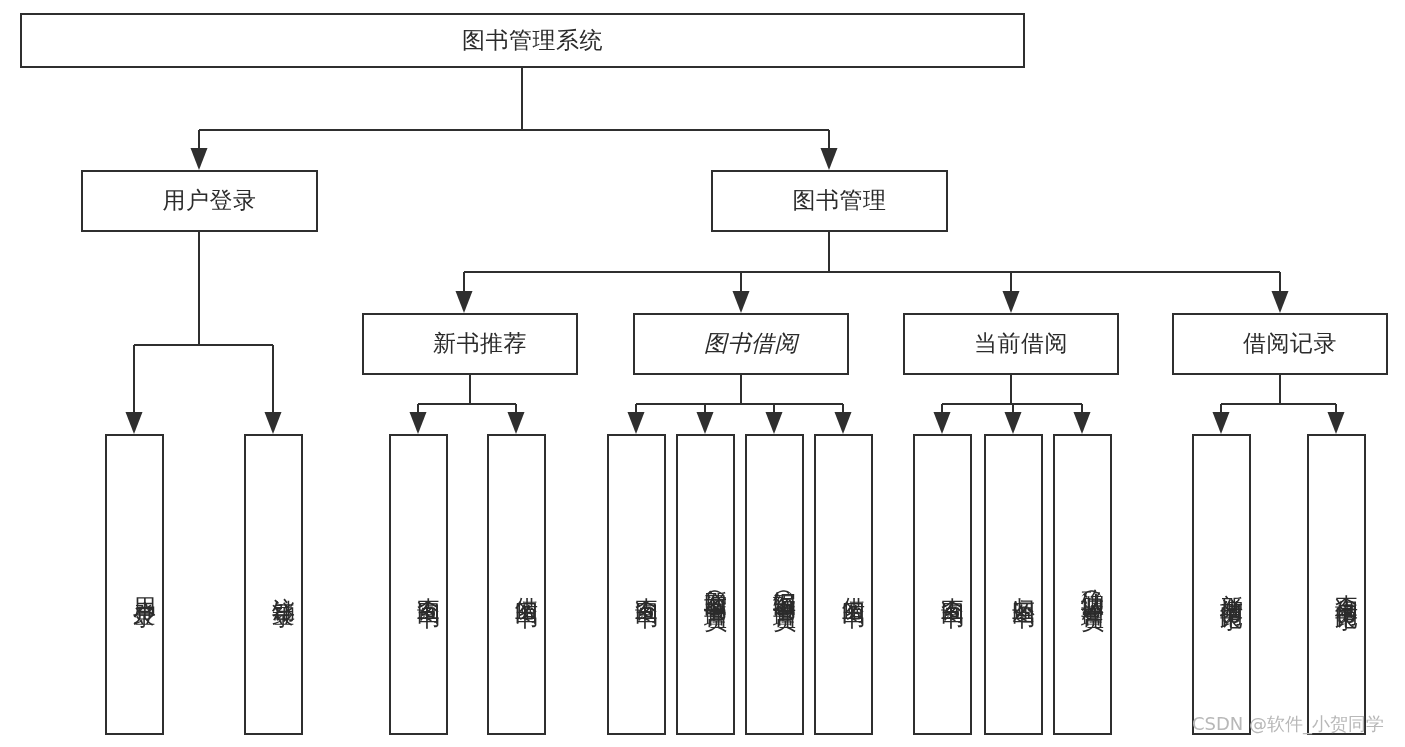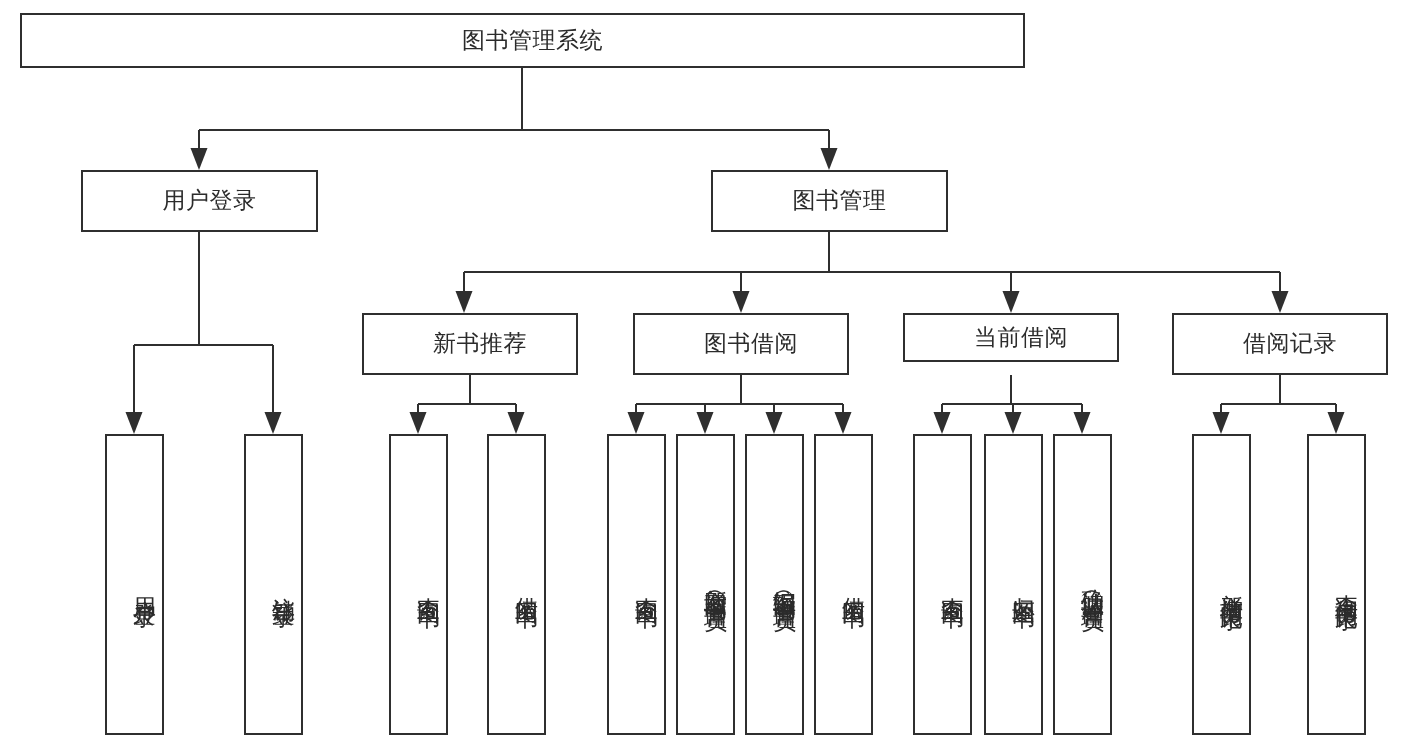--- a/index.html
+++ b/index.html
@@ -142,25 +142,25 @@
   </div>
 
   <div class="node horiz" style="left:711px; top:170px; width:237px; height:62px;justify-content:center;">
     <span class="node-label">图书管理</span>
   </div>
 
   <div class="node horiz" style="left:362px; top:313px; width:216px; height:62px;justify-content:center;">
     <span class="node-label">新书推荐</span>
   </div>
 
-  <div class="node horiz" style="left:633px; top:313px; width:216px; height:62px;">
+  <div class="node horiz" style="left:633px; top:313px; width:216px; height:62px;font-style:italic;">
     <span class="node-label">图书借阅</span>
   </div>
 
-  <div class="node horiz" style="left:903px; top:313px; width:216px; height:49px;">
+  <div class="node horiz" style="left:903px; top:313px; width:216px; height:62px;">
     <span class="node-label">当前借阅</span>
   </div>
 
   <div class="node horiz" style="left:1172px; top:313px; width:216px; height:62px;">
     <span class="node-label">借阅记录</span>
   </div>
 
   <div class="node vert" style="left:105px; top:434px; width:59px; height:301px;">
     <span class="node-label">用户登录</span>
   </div>
@@ -206,13 +206,14 @@
   </div>
 
   <div class="node vert" style="left:1192px; top:434px; width:59px; height:301px;">
     <span class="node-label">新增借阅记录</span>
   </div>
 
   <div class="node vert" style="left:1307px; top:434px; width:59px; height:301px;">
     <span class="node-label">查询借阅记录</span>
   </div>
 
+  <div class="watermark">CSDN @软件_小贺同学</div>
 </div>
 
 </body></html>

